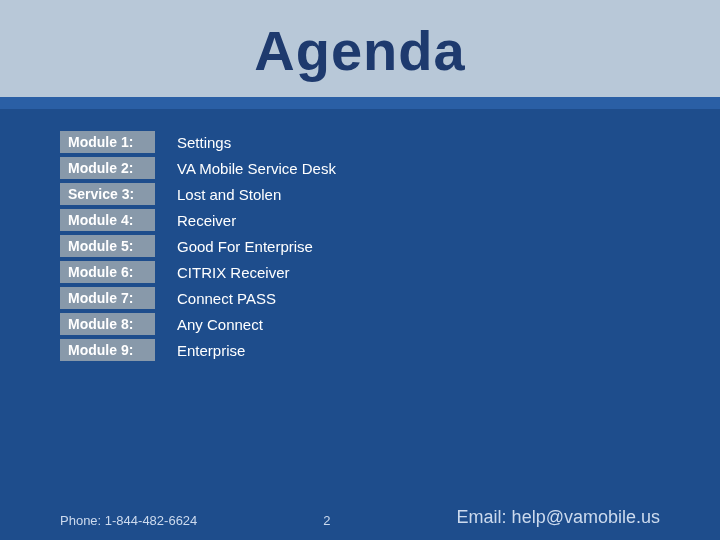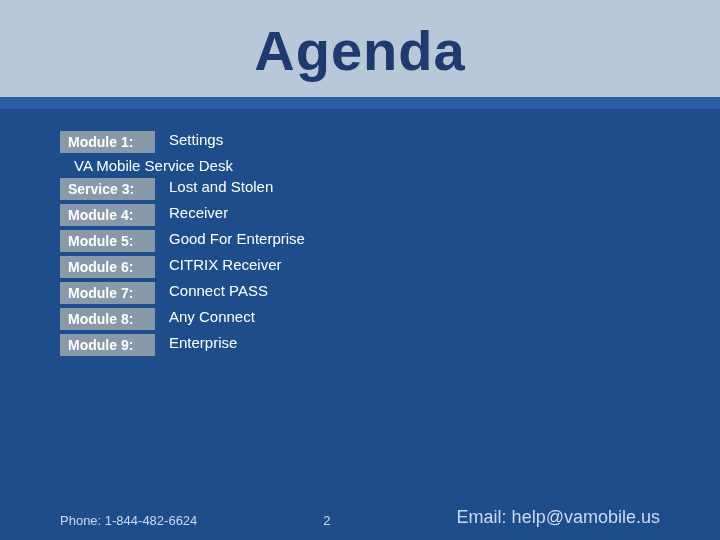--- a/index.html
+++ b/index.html
@@ -52,38 +52,38 @@
     .modules-grid {
       display: flex;
       flex-direction: column;
       gap: 4px;
       flex: 1;
     }
 
     .module-row {
       display: flex;
       flex-direction: row;
-      align-items: flex-start;
+      align-items: center;
       gap: 0;
     }
 
     .module-label {
       background-color: #8899aa;
       color: white;
       font-weight: bold;
       font-size: 14px;
       padding: 3px 8px;
       min-width: 95px;
       text-align: left;
     }
 
     .module-desc {
       color: white;
       font-size: 15px;
-      padding-left: 14px;
+      padding-left: 22px;
     }
 
     .footer {
       display: flex;
       flex-direction: row;
       justify-content: space-between;
       align-items: flex-end;
       padding: 8px 60px 12px 60px;
       color: white;
       font-size: 13px;
@@ -115,20 +115,21 @@
 
   <div class="blue-bar"></div>
 
   <div class="content-section">
     <div class="modules-grid" id="modules-grid">
     <div class="module-row">
           <span class="module-label">Module 1:</span>
           <span class="module-desc">Settings</span>
         </div>
         <div class="module-row">
+          <span class="module-label">Module 2:</span>
           <span class="module-desc">VA Mobile Service Desk</span>
         </div>
         <div class="module-row">
           <span class="module-label">Service 3:</span>
           <span class="module-desc">Lost and Stolen</span>
         </div>
         <div class="module-row">
           <span class="module-label">Module 4:</span>
           <span class="module-desc">Receiver</span>
         </div>

